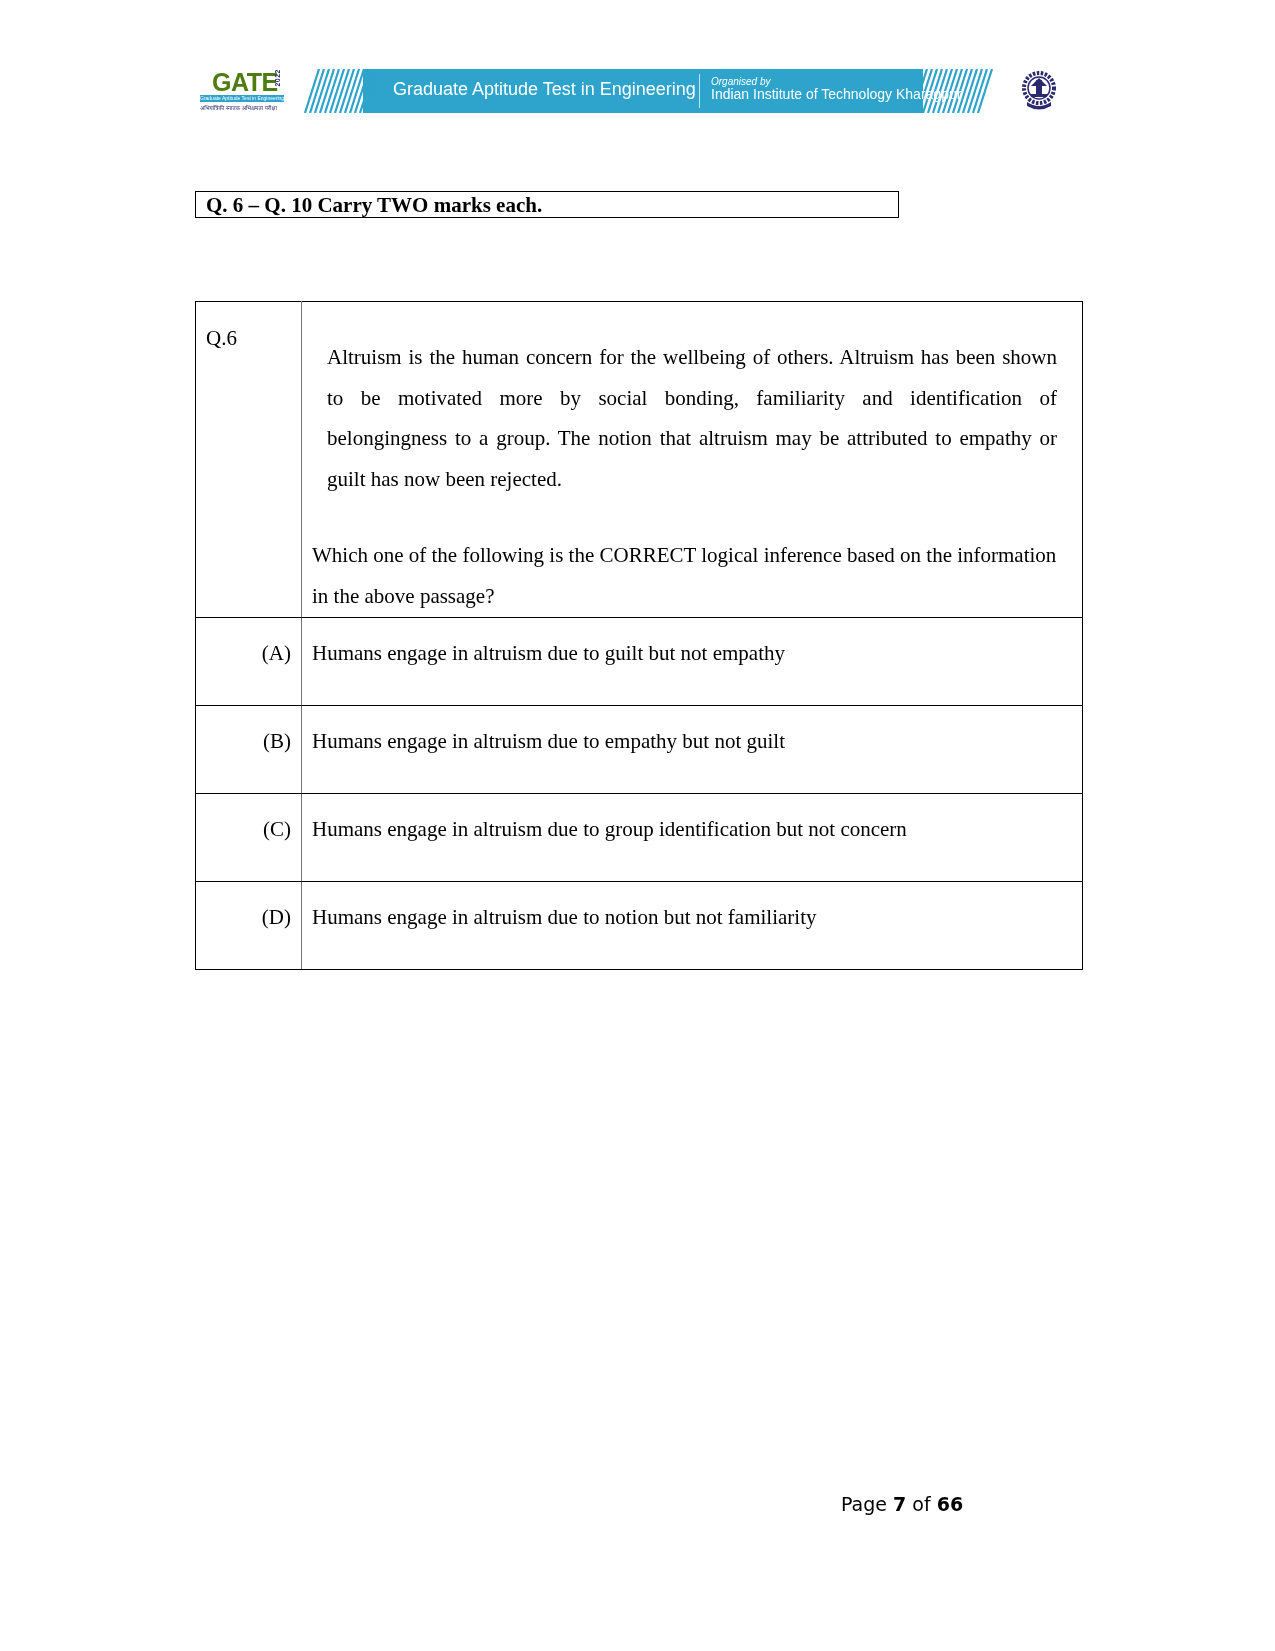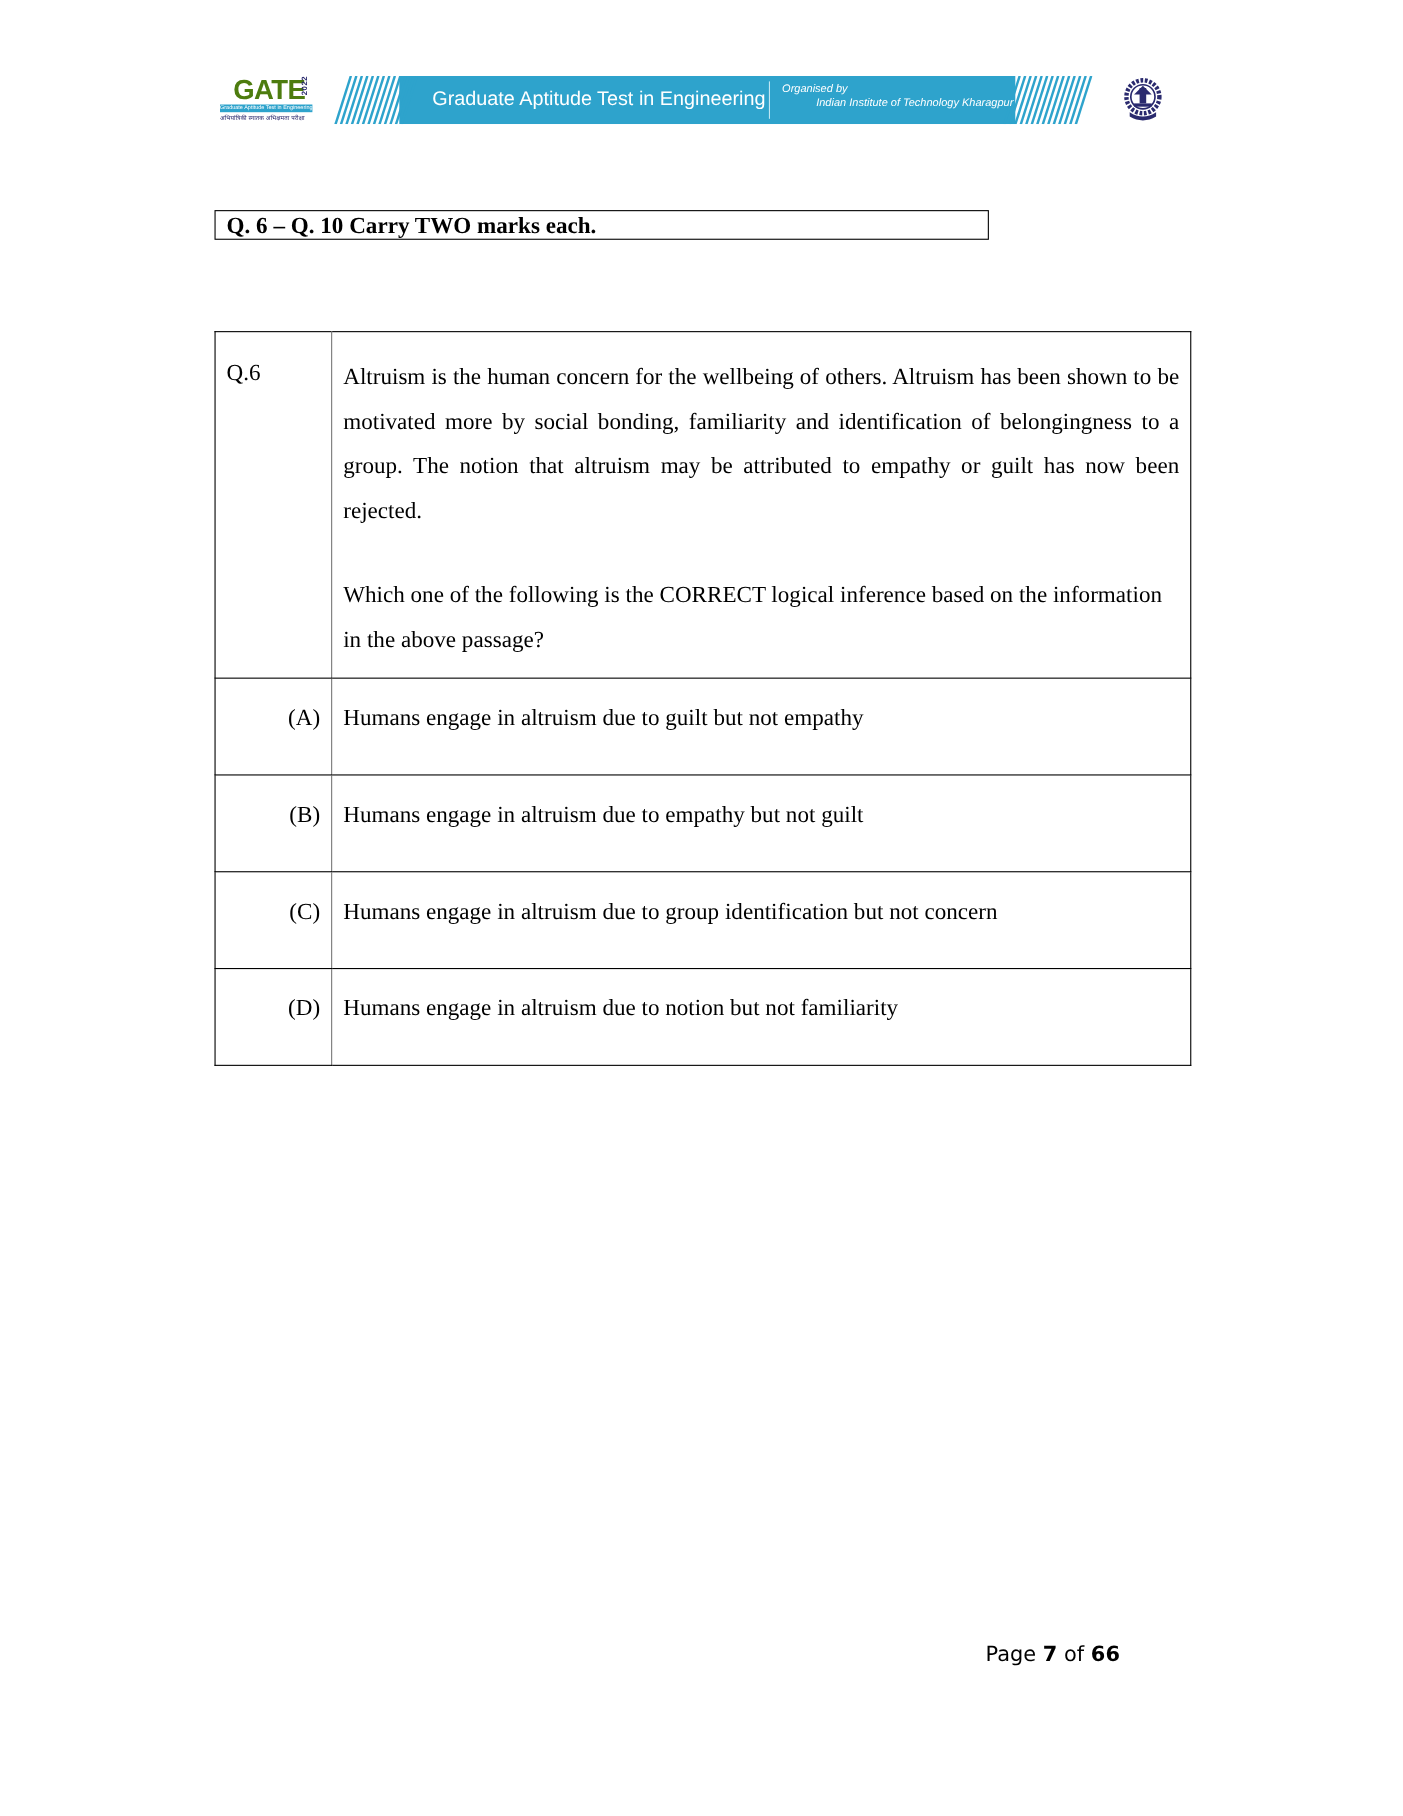--- a/index.html
+++ b/index.html
@@ -11,43 +11,43 @@
     .gate-year { position: absolute; left: 74px; top: 1px; font-family: "Liberation Sans", sans-serif; font-size: 7px; font-weight: bold; color: #2a2a6e; writing-mode: vertical-rl; transform: rotate(180deg); letter-spacing: 0.5px; }
     .gate-strip { position: absolute; left: 0; top: 27px; width: 84px; height: 7px; background: #2ea3cc; color: #fff; font-family: "Liberation Sans", sans-serif; font-size: 5px; line-height: 7px; text-align: center; white-space: nowrap; overflow: hidden; }
     .gate-hindi { position: absolute; left: 0; top: 36px; width: 84px; font-family: "DejaVu Sans", sans-serif; font-size: 5.5px; color: #2a2a6e; line-height: 8px; white-space: nowrap; overflow: hidden; }
 
     .banner { position: absolute; left: 303px; top: 69px; width: 692px; height: 44px; }
     .banner svg { position: absolute; left: 0; top: 0; }
     .banner-title { position: absolute; left: 90px; top: 10px; font-family: "Liberation Sans", sans-serif; font-size: 18px; color: #ffffff; white-space: nowrap; }
     .banner-divider { position: absolute; left: 396px; top: 5px; width: 1px; height: 34px; background: #bfe6f3; }
     .banner-org { position: absolute; left: 408px; top: 7px; font-family: "Liberation Sans", sans-serif; color: #ffffff; white-space: nowrap; line-height: 12px; }
     .banner-org .l1 { font-size: 10px; display: block; font-style: italic; }
-    .banner-org .l2 { font-size: 10px; font-style: italic; display: block; margin-left: 31px; }
+    .banner-org .l2 { font-size: 14px; display: block; }
 
     .iit-logo { position: absolute; left: 1020px; top: 70px; width: 38px; height: 42px; }
 
     
     .section-heading { position: absolute; left: 195px; top: 191px; width: 704px; height: 27px; border: 1.5px solid #000; box-sizing: border-box; }
     .section-heading span { position: absolute; left: 10px; top: 1px; font-family: "Liberation Serif", serif; font-weight: bold; font-size: 21px; white-space: nowrap; }
 
     
     .qtable { position: absolute; left: 195px; top: 301px; width: 888px; border-collapse: collapse; table-layout: fixed; }
     .qtable td { border: 1.5px solid #000; vertical-align: top; padding: 0; font-family: "Liberation Serif", serif; font-size: 21px; }
     .qtable td.label { width: 105px; border-right: 1.5px solid #777; }
     .q-row { height: 315px; }
     .opt-row { height: 88px; }
     .q-num { display: block; padding: 24px 0 0 10px; }
     .q-body { padding: 20px 10px 0 10px; }
-    .q-para { margin: 0; line-height: 40.5px; text-align: justify; text-align-last: left; }
+    .q-para { margin: 15px; line-height: 40.5px; text-align: justify; text-align-last: left; }
     .q-prompt { margin: 36px 0 0 0; line-height: 41px; }
     .opt-label { display: block; text-align: right; padding: 23px 10px 0 0; }
     .opt-text { display: block; padding: 23px 10px 0 10px; white-space: nowrap; }
 
     
-    .page-footer { position: absolute; left: 896px; top: 1493px; font-family: "DejaVu Sans", sans-serif; font-size: 19px; white-space: nowrap; }
+    .page-footer { position: absolute; left: 841px; top: 1493px; font-family: "DejaVu Sans", sans-serif; font-size: 19px; white-space: nowrap; }
     .page-footer b { font-weight: bold; }
   </style>
 </head>
 <body>
 
 <div class="gate-logo">
   <span class="gate-word">GATE</span>
   <span class="gate-year">2022</span>
   <span class="gate-strip">Graduate Aptitude Test in Engineering</span>
   <span class="gate-hindi">अभियांत्रिकी स्नातक अभिक्षमता परीक्षा</span>

